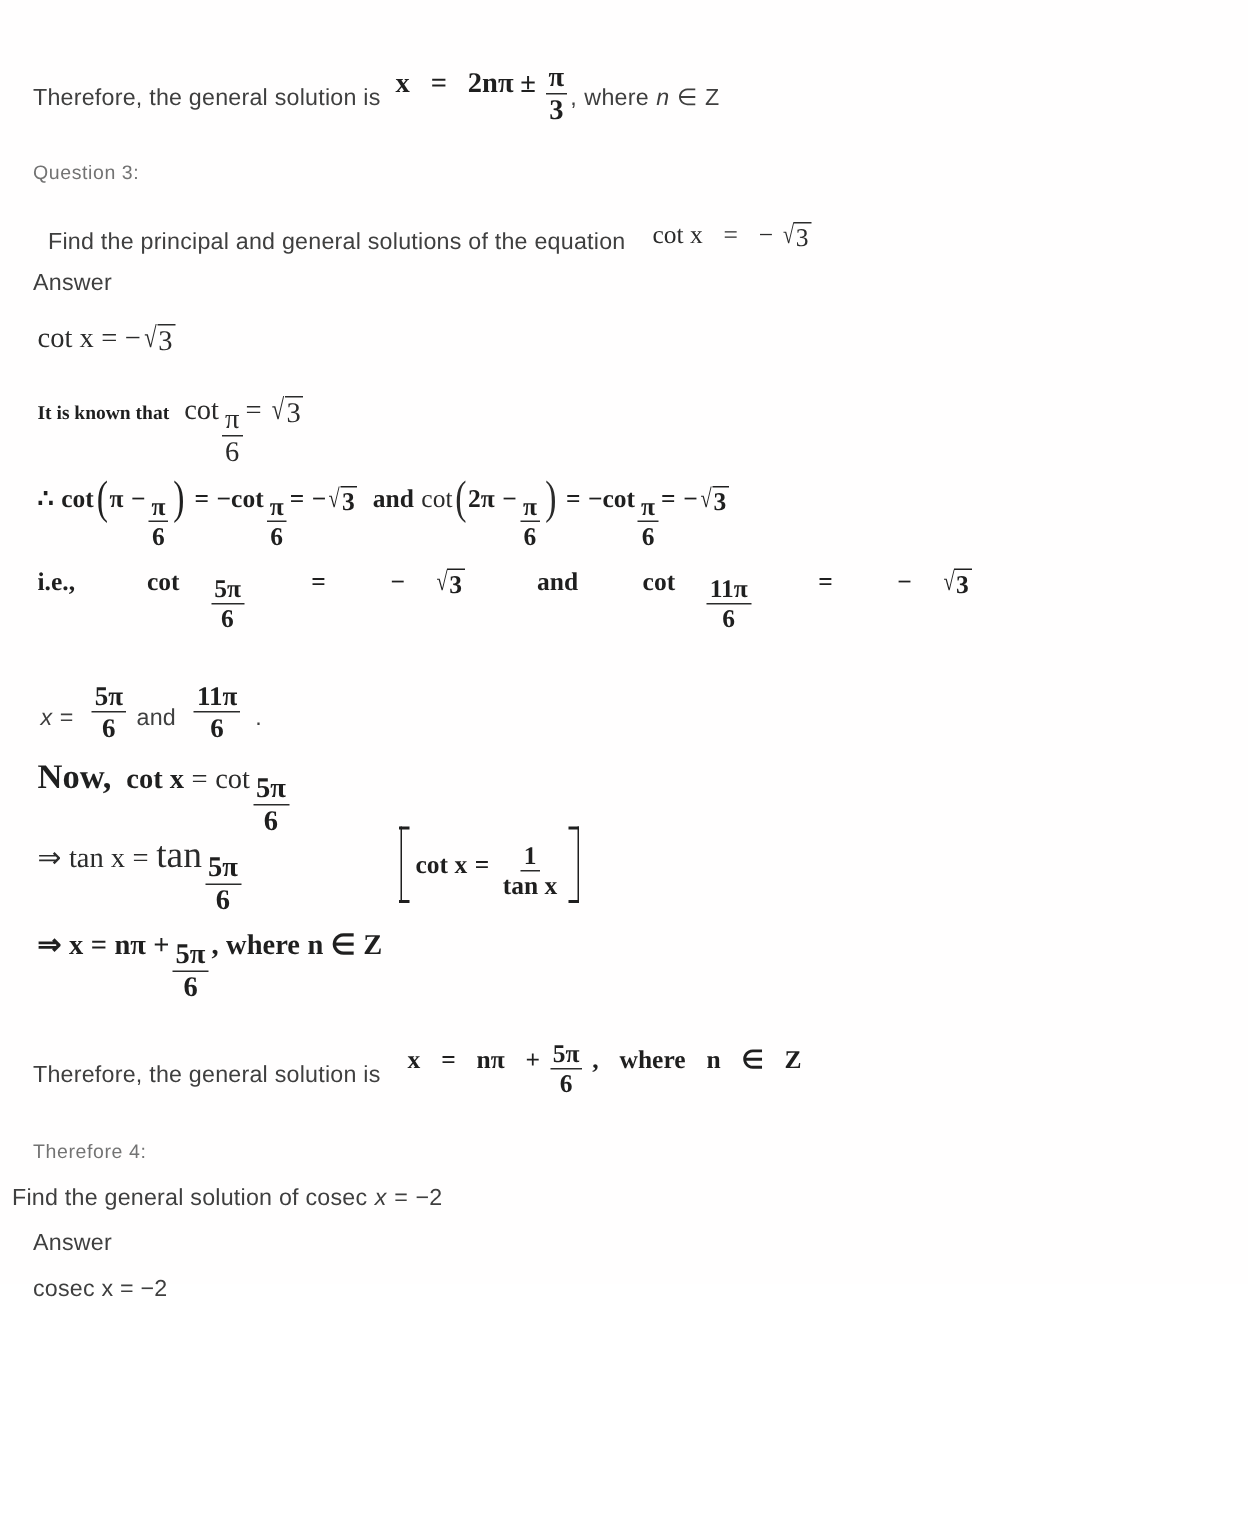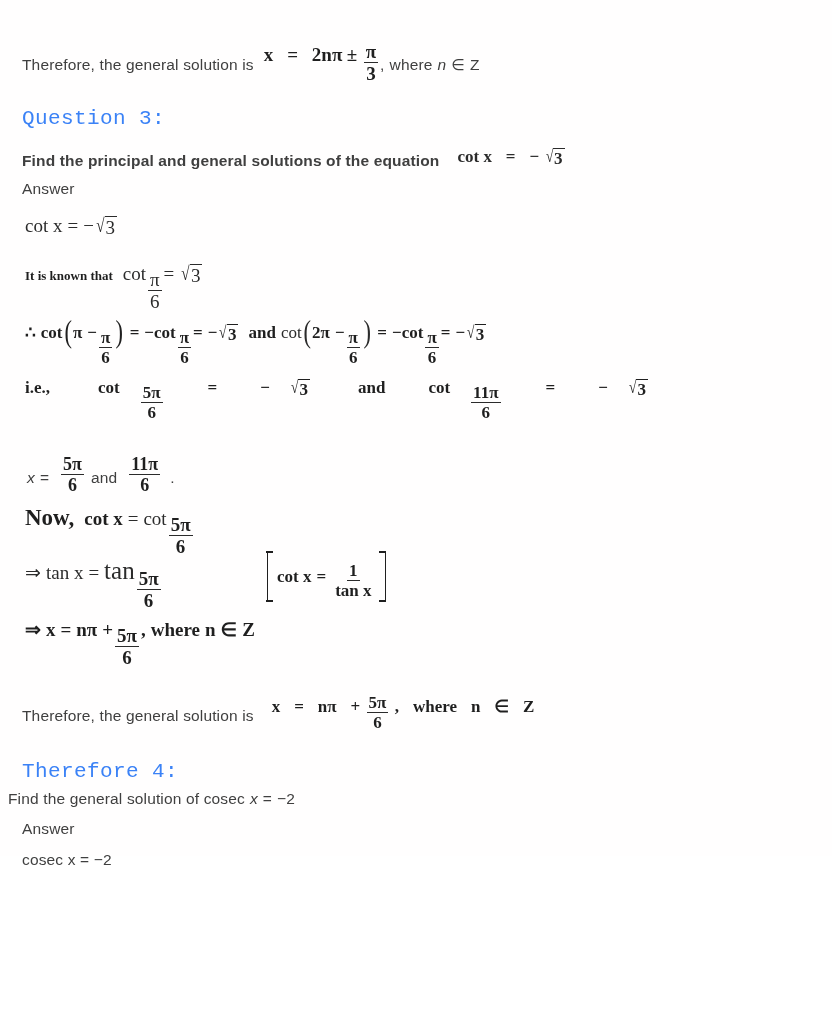--- a/index.html
+++ b/index.html
@@ -28,23 +28,23 @@
     align-items: baseline;
     white-space: nowrap;
   }
   .txt {
     font-family: "Liberation Sans", sans-serif;
     font-size: 15.5px;
     color: #3f3f3f;
     letter-spacing: 0.15px;
   }
   .qhead {
-    font-family: Liberation Mono, monospace;
-    font-size: 21px;
-    color: #3b82f6;
+    font-family: Liberation Sans, sans-serif;
+    font-size: 13px;
+    color: #737373;
     letter-spacing: 0.4px;
   }
   .mi {
     font-family: "Liberation Serif", serif;
     font-size: 17px;
     color: #2b2b2b;
   }
   .mb {
     font-family: "Liberation Serif", serif;
     font-size: 17px;
@@ -174,21 +174,21 @@
     <span class="gap-s"></span>
     <span class="txt">∈</span>
     <span class="gap-s"></span>
     <span class="txt">Z</span>
   </div>
 
   <div class="row" style="left:22px; top:107px;">
     <span class="qhead">Question 3:</span>
   </div>
 
-  <div class="row" style="left:22px; top:151px;font-weight:bold;">
+  <div class="row" style="left:32px; top:151px;">
     <span class="txt">Find the principal and general solutions of the equation</span>
     <span class="gap-l"></span>
     <span class="raised" style="top:-4px;">
       <span class="mi">cot x</span>
       <span class="gap-s"></span>
       <span class="mi">=</span>
       <span class="gap-s"></span>
       <span class="mi">−</span>
       <span class="sqrt mi">
         <span class="radical">√</span>

